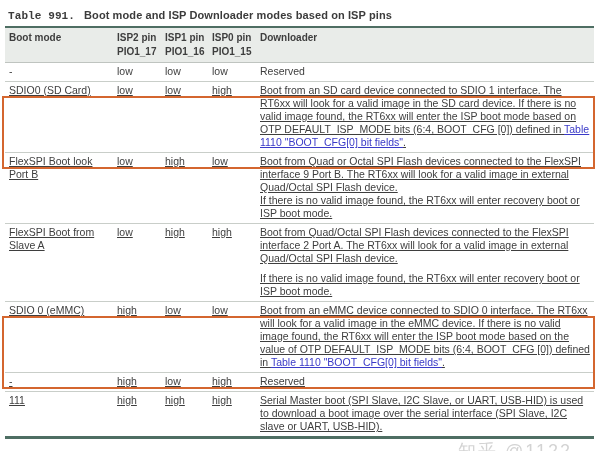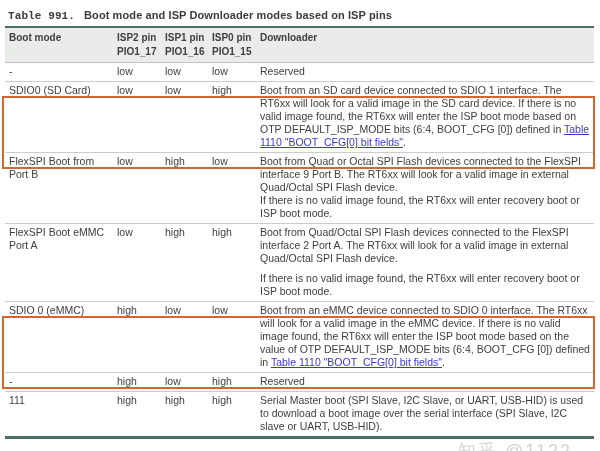--- a/index.html
+++ b/index.html
@@ -42,21 +42,21 @@
     padding:3px 2px 3px 4px;
     vertical-align:top;
     border-bottom:1px solid #bfc4c0;
   }
   thead th .h2{min-height:14px;}
   tbody td{
     font-size:10.5px;line-height:13px;
     padding:2px 2px 3px 4px;
     vertical-align:top;
   }
-  tbody tr + tr td{border-top:1px solid var(--sep);}
+  tbody tr + tr td{border-top:1px solid var(--sep);text-decoration:underline;}
   td a{color:var(--link);text-decoration:underline;}
   .para.gap{margin-top:7px;}
   .hl-box{
     position:absolute;left:-3px;right:-1px;
     border:2px solid var(--hl);
     pointer-events:none;
   }
   .watermark{
     position:absolute;
     top:439px;left:458px;
@@ -123,31 +123,31 @@
           <tr class="hl">
             <td>SDIO0 (SD Card)</td>
             <td>low</td>
             <td>low</td>
             <td>high</td>
             <td>
               <div class="para">Boot from an SD card device connected to SDIO 1 interface. The RT6xx will look for a valid image in the SD card device. If there is no valid image found, the RT6xx will enter the ISP boot mode based on OTP DEFAULT_ISP_MODE bits (6:4, BOOT_CFG [0]) defined in <a href="#">Table 1110 "BOOT_CFG[0] bit fields"</a>.</div>
             </td>
           </tr>
           <tr>
-            <td>FlexSPI Boot from Port B</td>
+            <td>FlexSPI Boot look Port B</td>
             <td>low</td>
             <td>high</td>
             <td>low</td>
             <td>
               <div class="para">Boot from Quad or Octal SPI Flash devices connected to the FlexSPI interface 9 Port B. The RT6xx will look for a valid image in external Quad/Octal SPI Flash device.</div>
               <div class="para">If there is no valid image found, the RT6xx will enter recovery boot or ISP boot mode.</div>
             </td>
           </tr>
           <tr>
-            <td>FlexSPI Boot eMMC Port A</td>
+            <td>FlexSPI Boot from Slave A</td>
             <td>low</td>
             <td>high</td>
             <td>high</td>
             <td>
               <div class="para">Boot from Quad/Octal SPI Flash devices connected to the FlexSPI interface 2 Port A. The RT6xx will look for a valid image in external Quad/Octal SPI Flash device.</div>
               <div class="para gap">If there is no valid image found, the RT6xx will enter recovery boot or ISP boot mode.</div>
             </td>
           </tr>
           <tr class="hl">
             <td>SDIO 0 (eMMC)</td>

